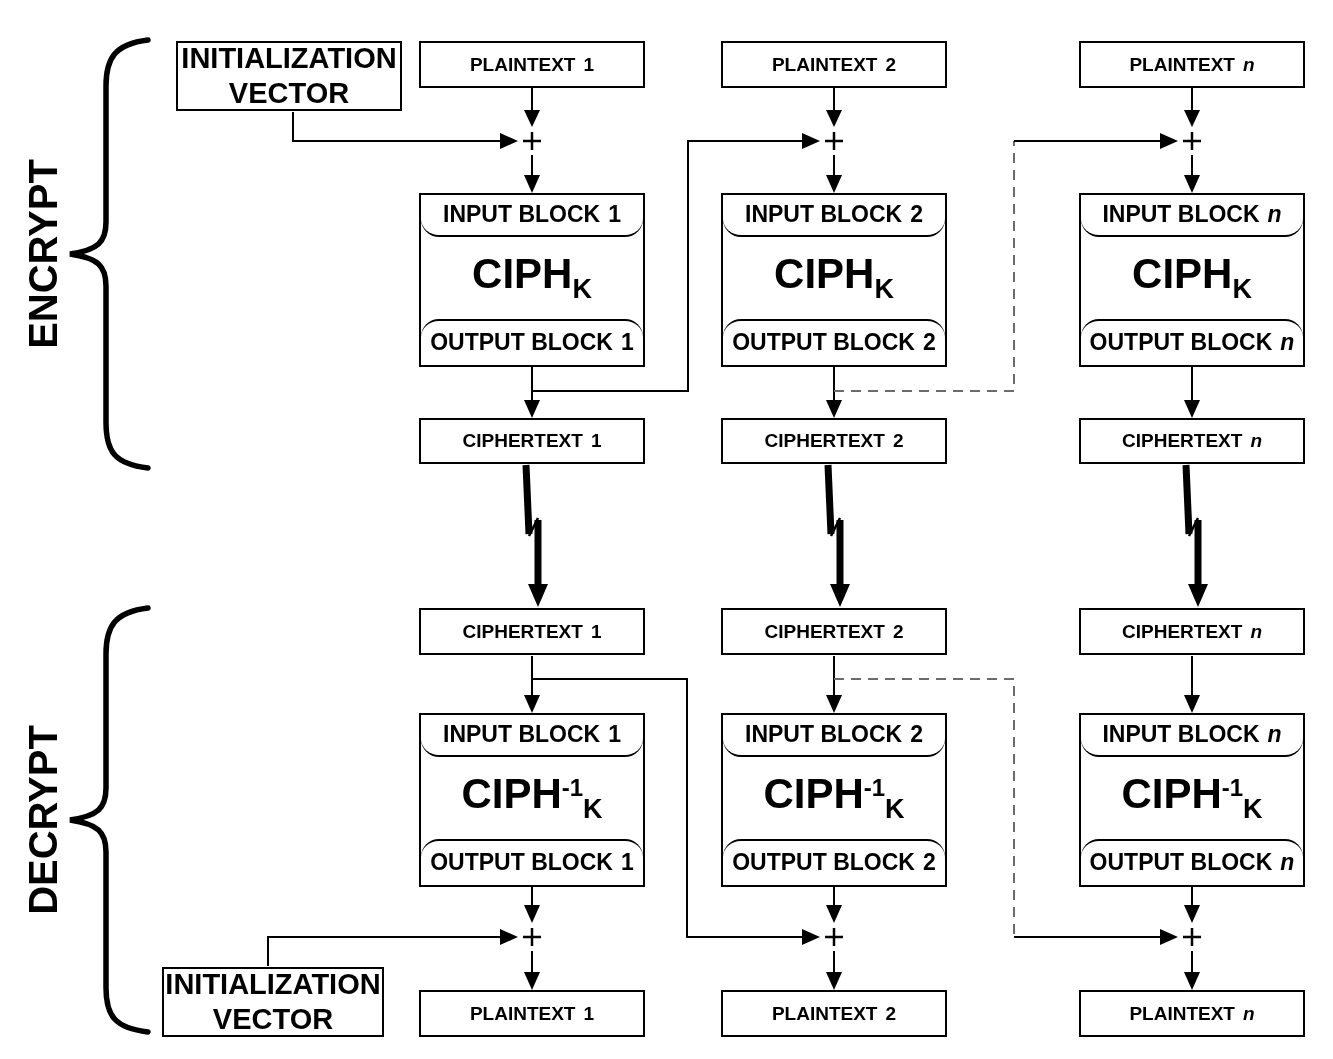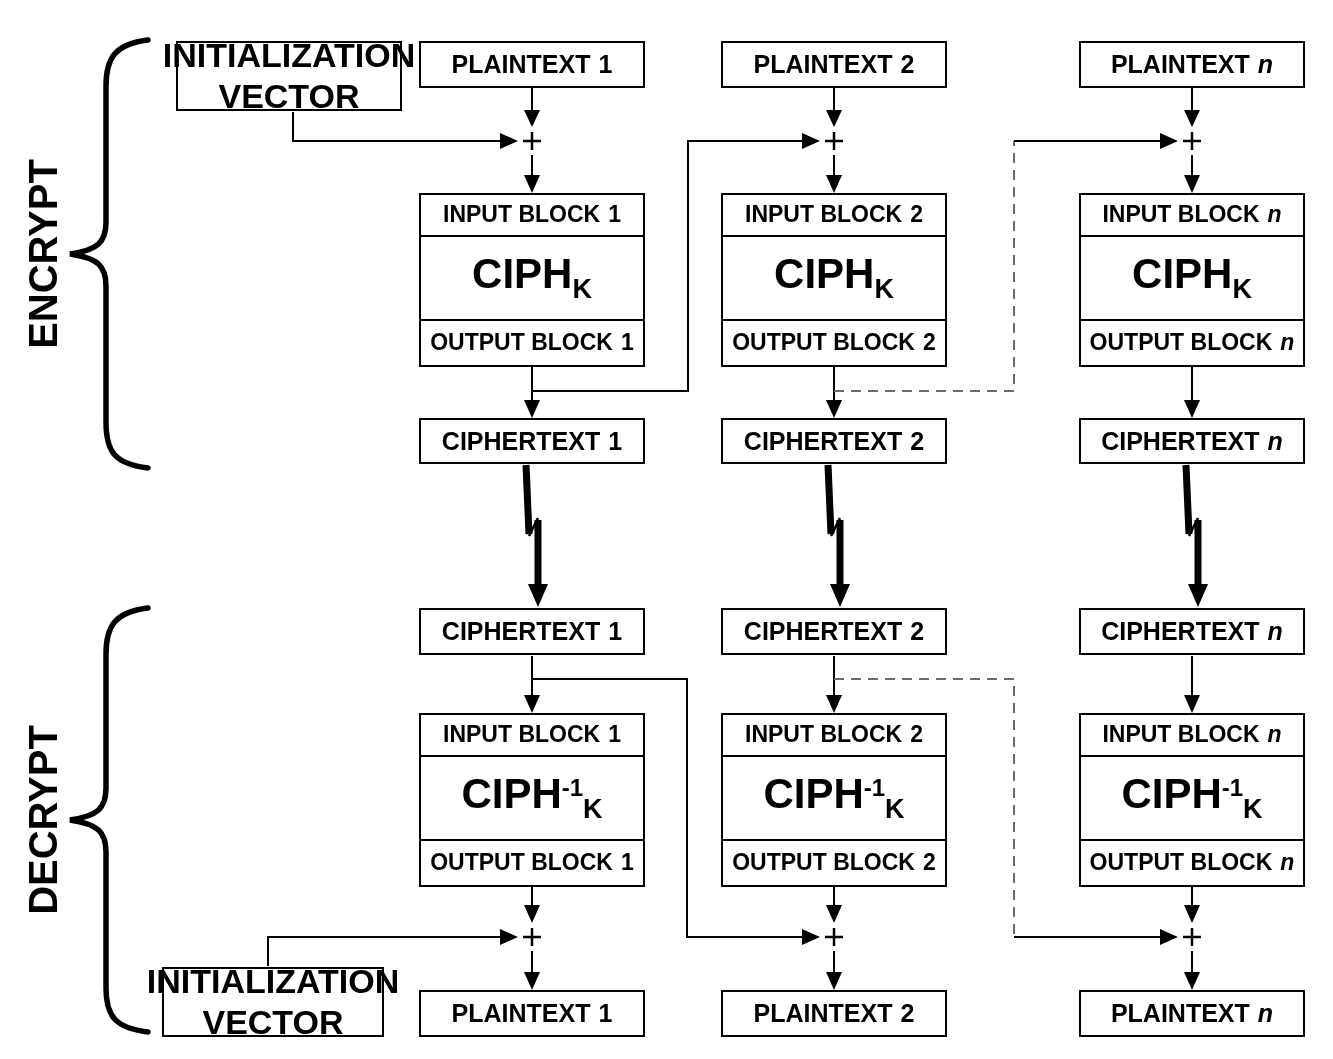--- a/index.html
+++ b/index.html
@@ -10,27 +10,27 @@
   svg.wires line, svg.wires path, svg.wires polyline{stroke:var(--ink);fill:none;}
   svg.wires .w{stroke-width:2;}
   svg.wires .dash{stroke:var(--dashed);stroke-width:2;stroke-dasharray:10 7;}
   svg.wires polygon{fill:var(--ink);stroke:none;}
   svg.wires .xorc{stroke-width:2.5;fill:var(--paper);}
   svg.wires .xorp{stroke-width:2.5;}
   svg.wires .brace{stroke-width:5.5;stroke-linecap:round;}
   svg.wires .boltA{stroke-width:7;}
   svg.wires .boltB{stroke-width:2.5;}
   .box{position:absolute;box-sizing:border-box;border:2.5px solid var(--ink);background:var(--paper);
-       display:flex;align-items:center;justify-content:center;font-weight:bold;font-size:25px;
+       display:flex;align-items:center;justify-content:center;font-weight:bold;font-size:19px;
        white-space:nowrap;text-align:center;}
-  .iv{flex-direction:column;line-height:1.22;font-size:34px;}
+  .iv{flex-direction:column;line-height:1.22;font-size:29px;}
   .stack{position:absolute;box-sizing:border-box;border:2.5px solid var(--ink);background:var(--paper);
          display:flex;flex-direction:column;}
   .stack .row{box-sizing:border-box;display:flex;align-items:center;justify-content:center;
-              font-weight:bold;font-size:23px;white-space:nowrap;}
+              font-weight:bold;font-size:23px;white-space:nowrap;border-radius:18px;}
   .stack .rin{height:41.5px;border-bottom:2.5px solid var(--ink);}
   .stack .rmid{flex:1;font-size:42px;}
   .stack .rout{height:46.5px;border-top:2.5px solid var(--ink);text-align:center;}
   .npart{margin-left:8px;}
   .it{font-style:italic;}
   .ciph sub{font-size:27px;vertical-align:-10px;font-weight:bold;}
   .ciph sup{font-size:24px;vertical-align:12px;font-weight:bold;}
   .side-label{position:absolute;left:-117px;width:320px;height:50px;line-height:50px;
               font-weight:bold;font-size:40px;text-align:center;transform:rotate(-90deg);}
 </style>

